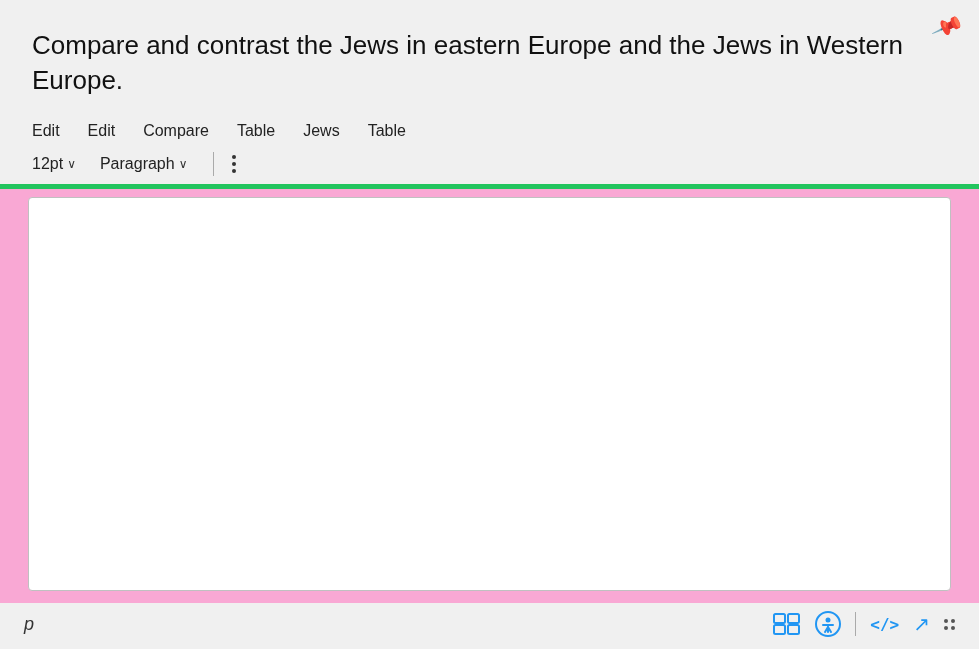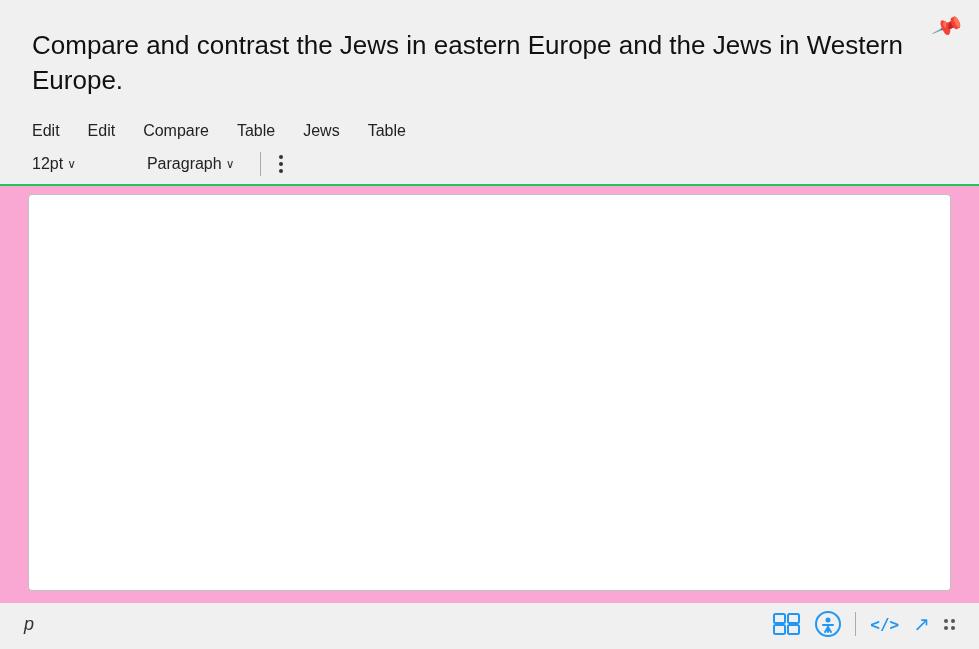--- a/index.html
+++ b/index.html
@@ -62,21 +62,21 @@
       white-space: nowrap;
     }
 
     .format-bar {
       display: flex;
       flex-direction: row;
       align-items: center;
       padding: 8px 32px 8px 32px;
       gap: 0;
       background-color: #f0f0f0;
-      border-bottom: 2px solid #22c55e;
+      border-bottom: 5px solid #22c55e;
     }
 
     .format-item {
       font-size: 16px;
       color: #222;
       cursor: pointer;
       display: flex;
       align-items: center;
       gap: 4px;
       padding-right: 16px;
@@ -214,21 +214,21 @@
     <span class="menu-item">Table</span>
     <span class="menu-item">Jews</span>
     <span class="menu-item">Table</span>
   </div>
 
   <div class="format-bar">
     <div class="format-item">
       <span>12pt</span>
       <span class="chevron">∨</span>
     </div>
-    <div class="format-item" style="padding-left: 8px; margin-left: 47px;">
+    <div class="format-item" style="padding-left: 8px;">
       <span>Paragraph</span>
       <span class="chevron">∨</span>
     </div>
     <div class="format-divider"></div>
     <div class="dots-menu">
       <div class="dot"></div>
       <div class="dot"></div>
       <div class="dot"></div>
     </div>
   </div>

